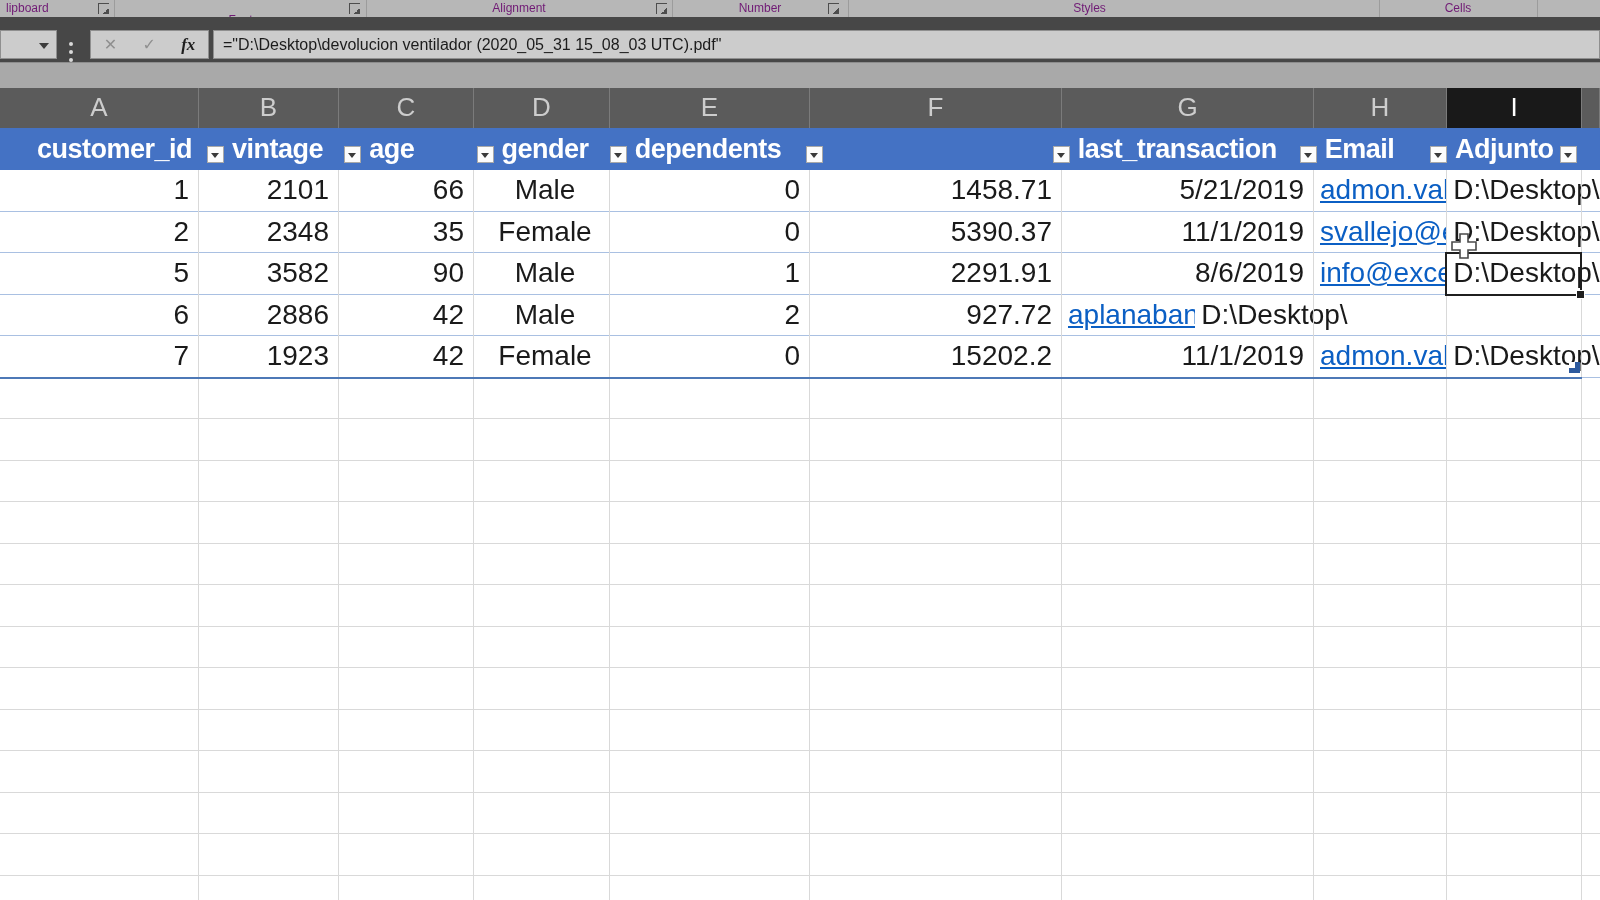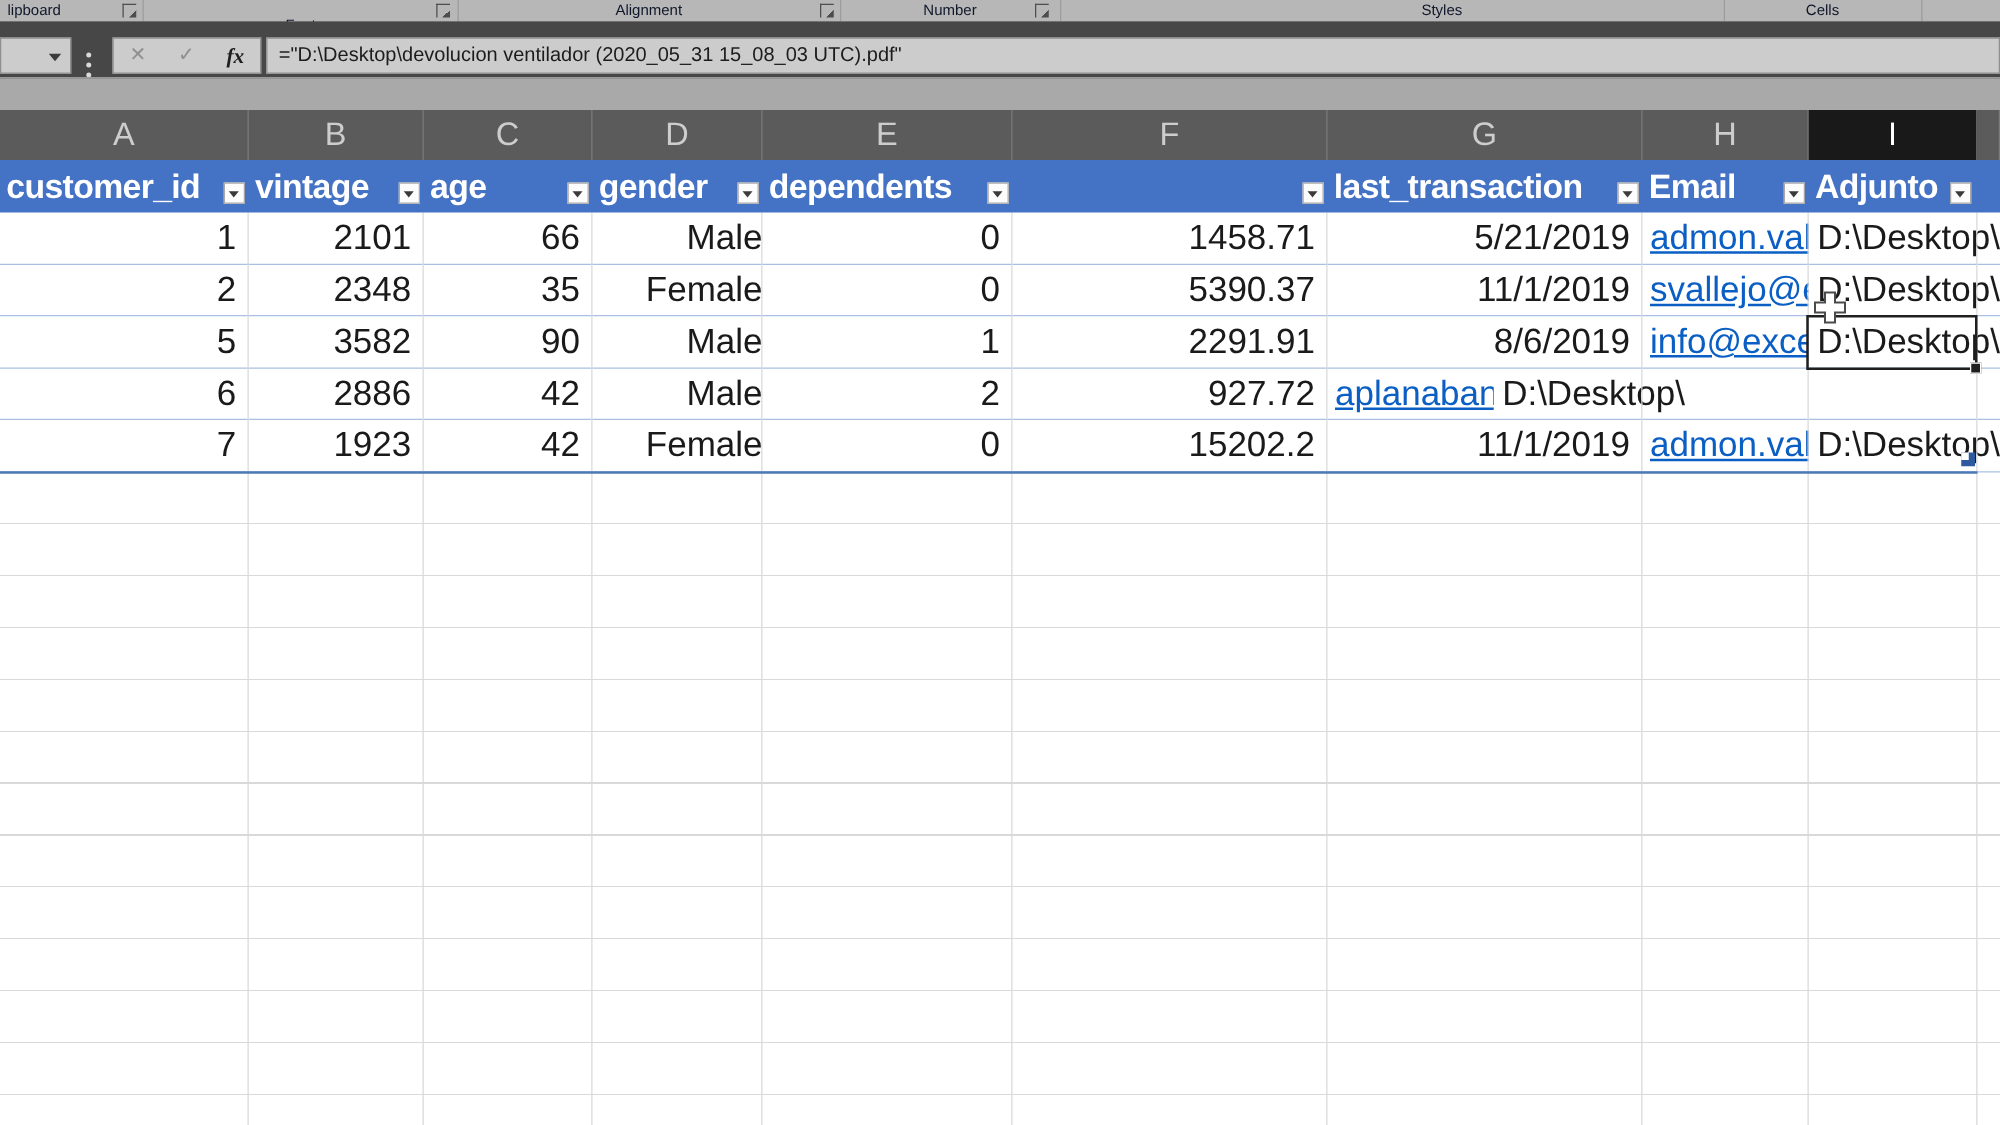--- a/index.html
+++ b/index.html
@@ -2,21 +2,21 @@
 <html><head>
 <meta charset="utf-8">
 <style>
   * { margin:0; padding:0; box-sizing:border-box; }
   html,body { width:1600px; height:900px; overflow:hidden; background:#fff;
     font-family:"Liberation Sans","DejaVu Sans",sans-serif; }
   .stage { position:relative; width:1600px; height:900px; overflow:hidden; }
 
   
   .ribbon { position:absolute; left:0; top:0; width:1600px; height:17px; background:#b7b7b7; }
-  .rlabel { position:absolute; top:1px; font-size:12px; color:#0f172a; text-align:center; white-space:nowrap; }
+  .rlabel { position:absolute; top:1px; font-size:12px; color:#701a75; text-align:center; white-space:nowrap; }
   .rsep { position:absolute; top:0; width:1px; height:17px; background:#9c9c9c; }
   .launcher { position:absolute; top:3px; width:11px; height:11px; border-top:1px solid #4d4d4d; border-left:1px solid #4d4d4d; }
   .launcher::after { content:""; position:absolute; right:0; bottom:0; width:6px; height:6px;
     background:linear-gradient(135deg, transparent 50%, #4d4d4d 50%); }
 
   
   .chrome { position:absolute; left:0; top:17px; width:1600px; height:45px; background:#474747; }
   .lightbox { position:absolute; top:13px; height:29px; background:#cccccc; border:1px solid #8f8f8f; }
   .namebox { left:0; width:57px; }
   .namebox .nb-arrow { position:absolute; right:7px; top:12px; width:0; height:0;
@@ -36,32 +36,32 @@
   .chcell { height:40px; border-right:1px solid #7b7b7b; color:#cdcdcd; font-size:26px;
     text-align:center; line-height:38px; overflow:hidden; }
   .chcell.sel { background:#191919; color:#ffffff; }
 
   
   .sheet { position:absolute; left:0; top:128px; width:1600px; height:772px; background:#fff; overflow:hidden; }
   .vline { position:absolute; top:42px; bottom:0; width:1px; background:#d9d9d9; }
   .hgrid { position:absolute; left:0; right:0; top:250px; bottom:0;
     background:repeating-linear-gradient(to bottom, transparent 0 40.5px, #d9d9d9 40.5px 41.5px); }
 
-  .thead { position:relative; display:flex; width:1600px; height:42px; background:#4472c4; }
+  .thead { position:relative; display:flex; width:1600px; height:42px; background:#4472c4;padding-left:32px; }
   .hcell { position:relative; height:42px; color:#fff; font-weight:bold; font-size:27px; letter-spacing:-0.5px;
     line-height:42px; padding-left:5px; white-space:nowrap; overflow:hidden; }
   .fbtn { position:absolute; right:3px; bottom:7px; width:17px; height:17px; background:#fcfcfc;
     border:1px solid #a9a9a9; }
   .fbtn::after { content:""; position:absolute; left:3px; top:6px; width:0; height:0;
     border-left:4.5px solid transparent; border-right:4.5px solid transparent; border-top:5.5px solid #3a3a3a; }
 
   .trow { display:flex; width:1600px; height:41.6px; border-bottom:1px solid #a9c0e2; }
   .cell { font-size:28px; color:#1a1a1a; line-height:40px; white-space:nowrap; overflow:hidden; }
   .num { text-align:right; padding-right:10px; }
-  .txt { text-align:right; padding-left:6px; }
+  .txt { text-align:center; padding-left:6px; }
   .w-a{width:199px}.w-b{width:140px}.w-c{width:135px}.w-d{width:136px}.w-e{width:200px}
   .w-f{width:252px}.w-g{width:252px}.w-h{width:133px}.w-i{width:153px}
   .link { color:#0b5fc4; text-decoration:underline; }
 
   .tbl-bottom { position:absolute; left:0; top:249px; width:1582px; height:2px; background:#4e79b7; }
 
   .selbox { position:absolute; left:1445px; top:124px; width:137px; height:44px; border:2px solid #1f1f1f; }
   .selbox::after { content:""; position:absolute; right:-5px; bottom:-5px; width:7px; height:7px;
     background:#1f1f1f; border:1px solid #fff; }
   .cornerhandle { position:absolute; left:1569px; top:234px; width:11px; height:11px; background:#2d5a9e; }
@@ -71,21 +71,21 @@
 </head>
 <body>
 
 <div class="stage">
 
   <div class="ribbon">
     <span class="rlabel" style="left:6px; width:84px; text-align:left;">lipboard</span>
     <span class="rlabel" style="left:115px; width:251px;margin-top:12px;">Font</span>
     <span class="rlabel" style="left:366px; width:306px;">Alignment</span>
     <span class="rlabel" style="left:672px; width:176px;">Number</span>
-    <span class="rlabel" style="left:888px; width:531px;text-align:center;">Styles</span>
+    <span class="rlabel" style="left:824px; width:531px;text-align:center;">Styles</span>
     <span class="rlabel" style="left:1379px; width:158px;">Cells</span>
     <span class="launcher" style="left:98px;"></span>
     <span class="launcher" style="left:349px;"></span>
     <span class="launcher" style="left:656px;"></span>
     <span class="launcher" style="left:828px;"></span>
     <div class="rsep" style="left:114px;"></div>
     <div class="rsep" style="left:366px;"></div>
     <div class="rsep" style="left:672px;"></div>
     <div class="rsep" style="left:848px;"></div>
     <div class="rsep" style="left:1379px;"></div>

